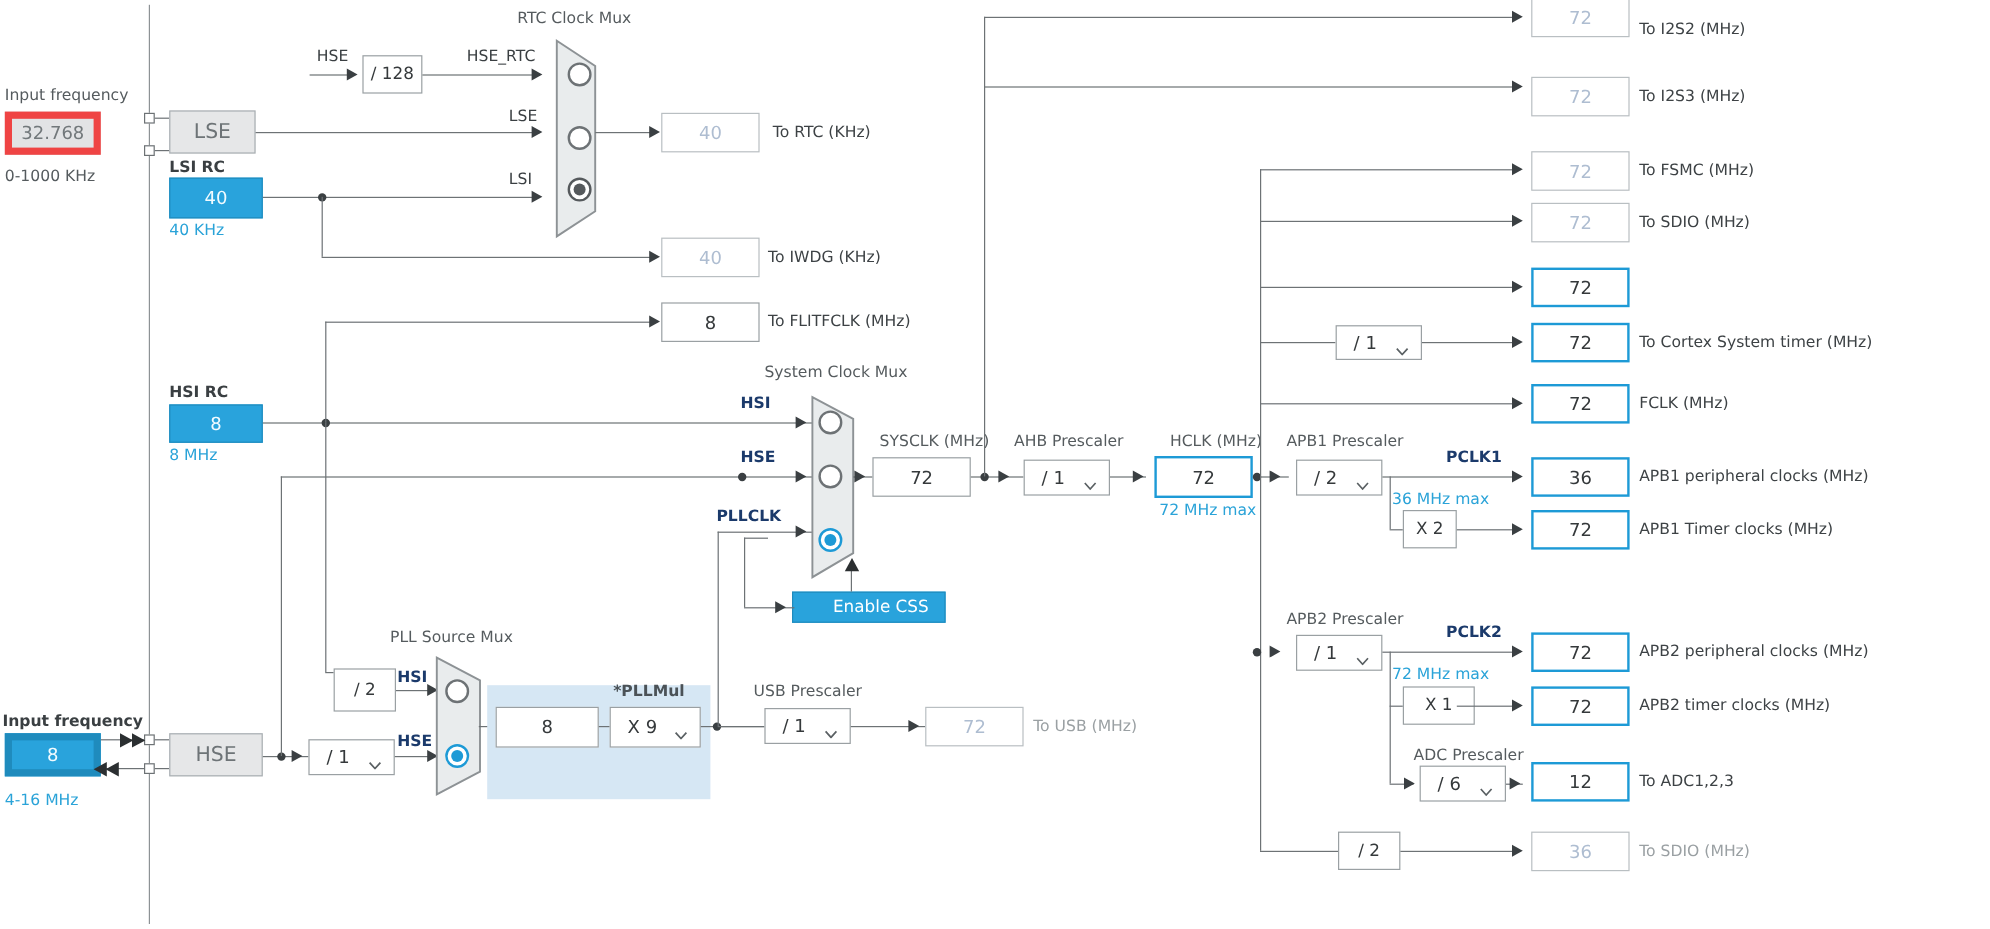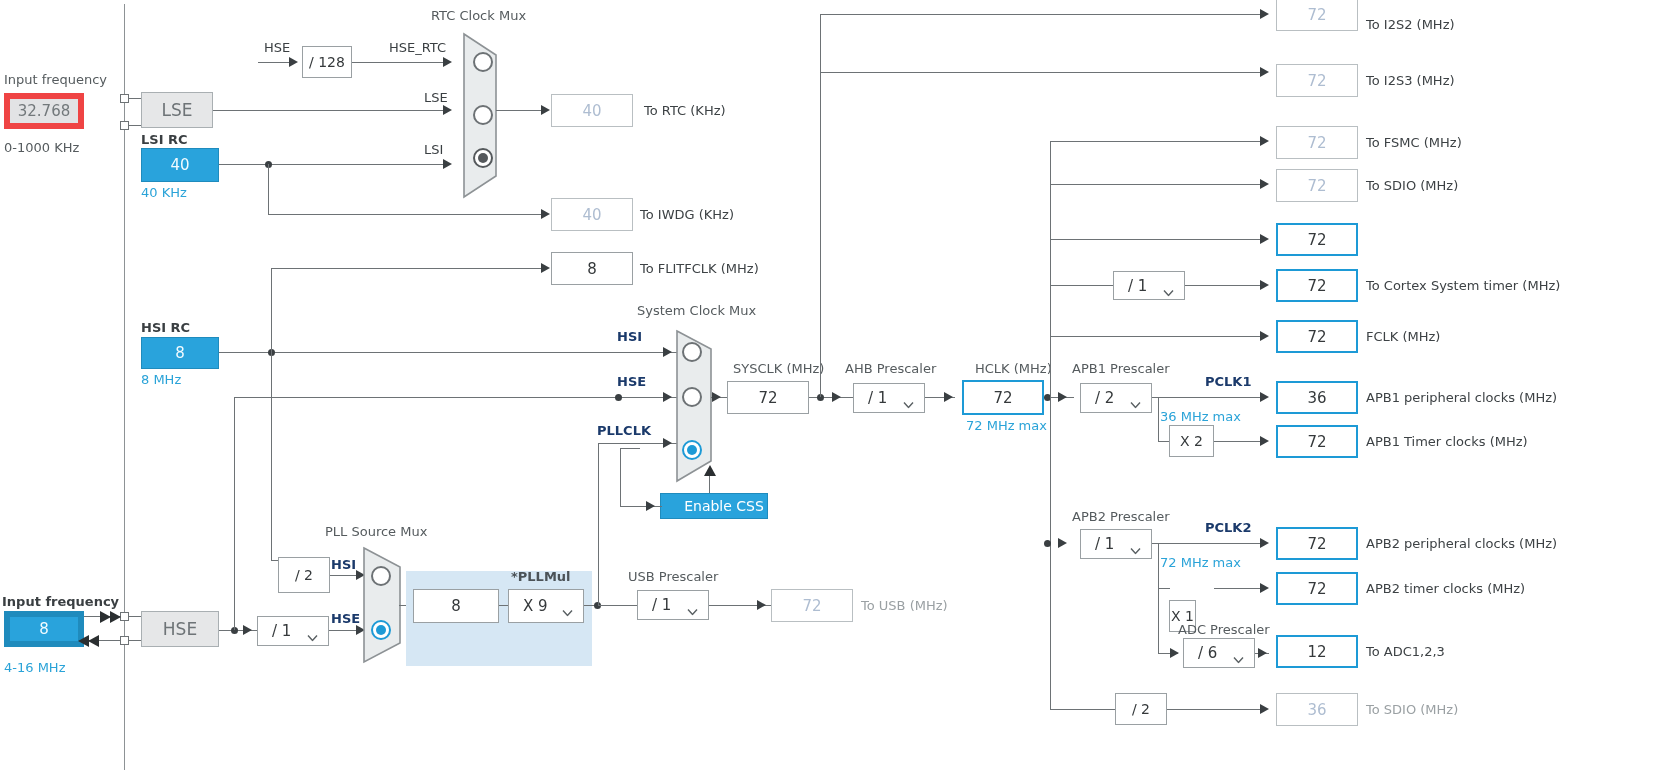--- a/index.html
+++ b/index.html
@@ -206,21 +206,21 @@
       <polygon points="1,1 35,19 35,131 1,151" fill="#e9eced" stroke="#8d9295" stroke-width="1.6"></polygon>
     </svg>
   </div>
   <div class="radio" style="left:682px;top:342px;"></div>
   <div class="radio" style="left:682px;top:387px;"></div>
   <div class="radio on" style="left:682px;top:440px;"></div>
   <div class="lbl navy" style="left:617px;top:330px;">HSI</div>
   <div class="lbl navy" style="left:617px;top:375px;">HSE</div>
   <div class="lbl navy" style="left:597px;top:424px;">PLLCLK</div>
 
-  <div class="cssbtn" style="left:660px;top:493px;width:108px;height:26px;padding-left:20px;">Enable CSS</div>
+  <div class="cssbtn" style="left:660px;top:493px;width:128px;height:26px;padding-left:20px;">Enable CSS</div>
   <div class="wire wv" style="left:709px;top:473px;height:20px;"></div>
   <div class="arw up" style="left:704px;top:465px;"></div>
 
   <div class="wire wh" style="left:620px;top:506px;width:42px;"></div>
   <div class="arw sm" style="left:646px;top:501px;"></div>
   <div class="wire wv" style="left:620px;top:448px;height:58px;"></div>
   <div class="wire wh" style="left:620px;top:448px;width:20px;"></div>
 
   <div class="wire wh" style="left:711px;top:397px;width:18px;"></div>
   <div class="arw sm" style="left:712px;top:392px;"></div>
@@ -311,21 +311,21 @@
           <polyline points="1,1 5.5,6 10,1" fill="none" stroke="#5a6063" stroke-width="1.4"></polyline>
         </svg>
     </span>
   </div>
   <div class="lbl navy" style="left:1205px;top:521px;">PCLK2</div>
   <div class="lbl blue" style="left:1160px;top:556px;">72 MHz max</div>
   <div class="wire wh" style="left:1152px;top:543px;width:115px;"></div>
   <div class="arw sm" style="left:1260px;top:538px;"></div>
   <div class="wire wv" style="left:1158px;top:543px;height:110px;"></div>
   <div class="wire wh" style="left:1158px;top:588px;width:12px;"></div>
-  <div class="vbox plain" style="left:1169px;top:572px;width:27px;height:32px;margin-top:28px;">X 1</div>
+  <div class="vbox plain" style="left:1169px;top:572px;width:60px;height:32px;">X 1</div>
   <div class="wire wh" style="left:1214px;top:588px;width:53px;"></div>
   <div class="arw sm" style="left:1260px;top:583px;"></div>
 
   <div class="lbl" style="left:1178px;top:623px;">ADC Prescaler</div>
   <div class="wire wh" style="left:1158px;top:653px;width:20px;"></div>
   <div class="arw sm" style="left:1170px;top:648px;"></div>
   <div class="sel-box" style="left:1183px;top:638px;width:72px;height:30px;">
     <span>/ 6</span>
     <span class="cv">
       <svg width="11" height="7" viewBox="0 0 11 7">

